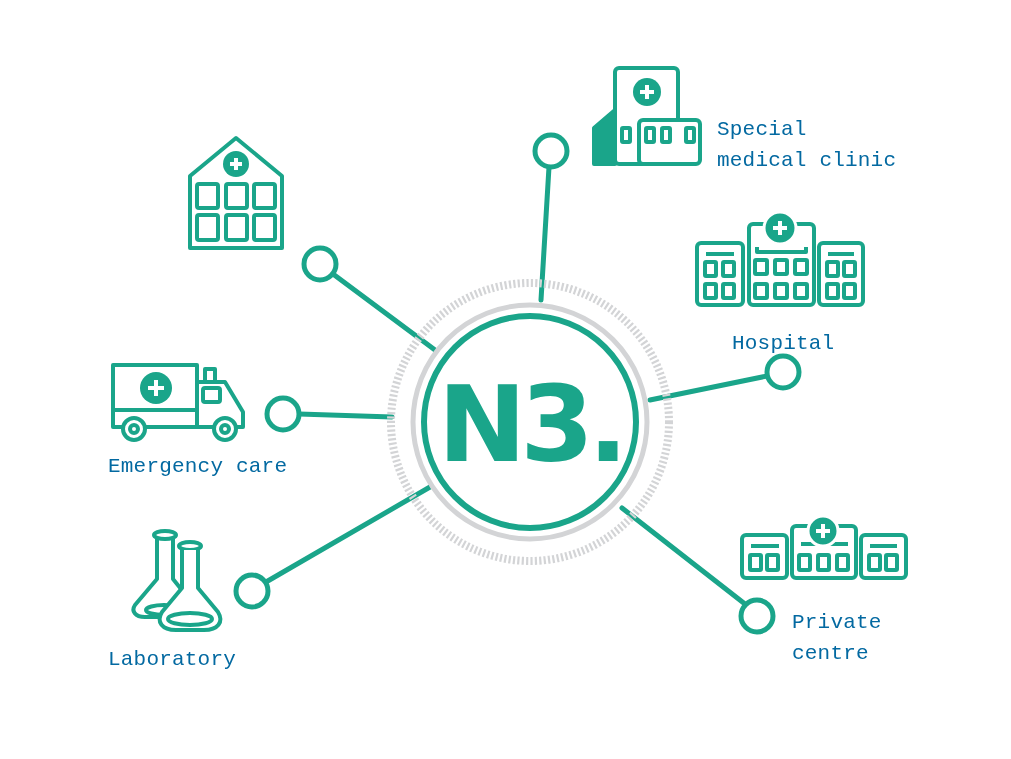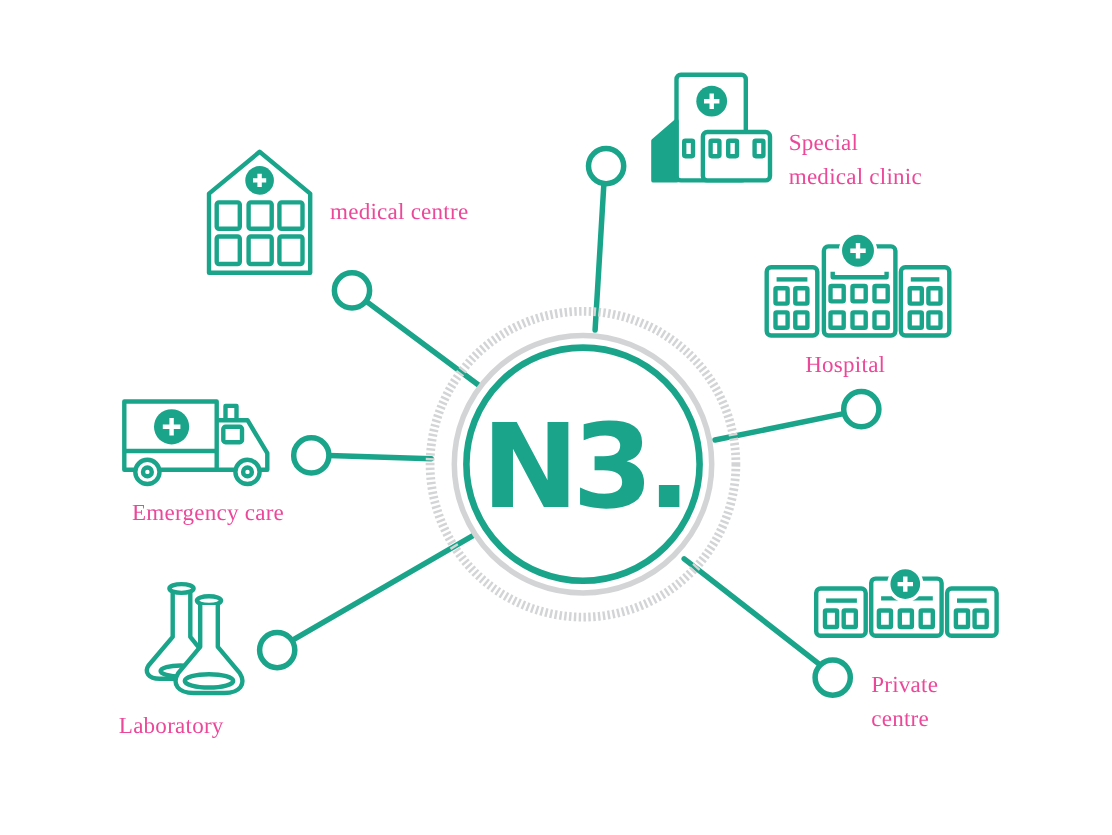--- a/index.html
+++ b/index.html
@@ -1,18 +1,18 @@
 <!DOCTYPE html>
 <html><head>
 <meta charset="utf-8">
 <style>
   html, body { margin: 0; padding: 0; background: #ffffff; }
   body { width: 1011px; height: 759px; position: relative; overflow: hidden; font-family: "Liberation Sans", sans-serif; }
   #diagram { position: absolute; left: 0; top: 0; }
-  .label { position: absolute; color: #ec4899; font-size: 21px; line-height: 31px; font-family: Liberation Serif, serif; font-weight: normal; letter-spacing: 0.2px; }
+  .label { position: absolute; color: #0369a1; font-size: 21px; line-height: 31px; font-family: Liberation Mono, monospace; font-weight: normal; letter-spacing: 0.2px; }
   .label span { display: block; white-space: nowrap; }
   .hub-text { font-family: "DejaVu Sans", sans-serif; font-weight: bold; }
 </style>
 </head>
 <body>
 
 <svg id="diagram" width="1011" height="759" viewBox="0 0 1011 759" xmlns="http://www.w3.org/2000/svg">
   <g fill="none" stroke="#1aa58a" stroke-width="5" stroke-linecap="round" stroke-linejoin="round">
 
     <line x1="541" y1="300" x2="549" y2="167"></line>
@@ -127,26 +127,25 @@
     <rect x="869" y="555" width="11" height="15" rx="1"></rect>
     <rect x="886" y="555" width="11" height="15" rx="1"></rect>
   </g>
 </svg>
 
 <div class="label" style="left:717px; top:114px;">
   <span>Special</span>
   <span>medical clinic</span>
 </div>
 <div class="label" style="left:300px; top:177px;">
-  <span>medical centre</span>
 </div>
-<div class="label" style="left:732px; top:316px;text-align:center;">
+<div class="label" style="left:732px; top:328px;text-align:center;">
   <span>Hospital</span>
 </div>
-<div class="label" style="left:108px; top:451px;margin-left:12px;">
+<div class="label" style="left:108px; top:451px;">
   <span>Emergency care</span>
 </div>
 <div class="label" style="left:108px; top:644px;text-align:right;">
   <span>Laboratory</span>
 </div>
 <div class="label" style="left:792px; top:607px;">
   <span>Private</span>
   <span>centre</span>
 </div>
 

